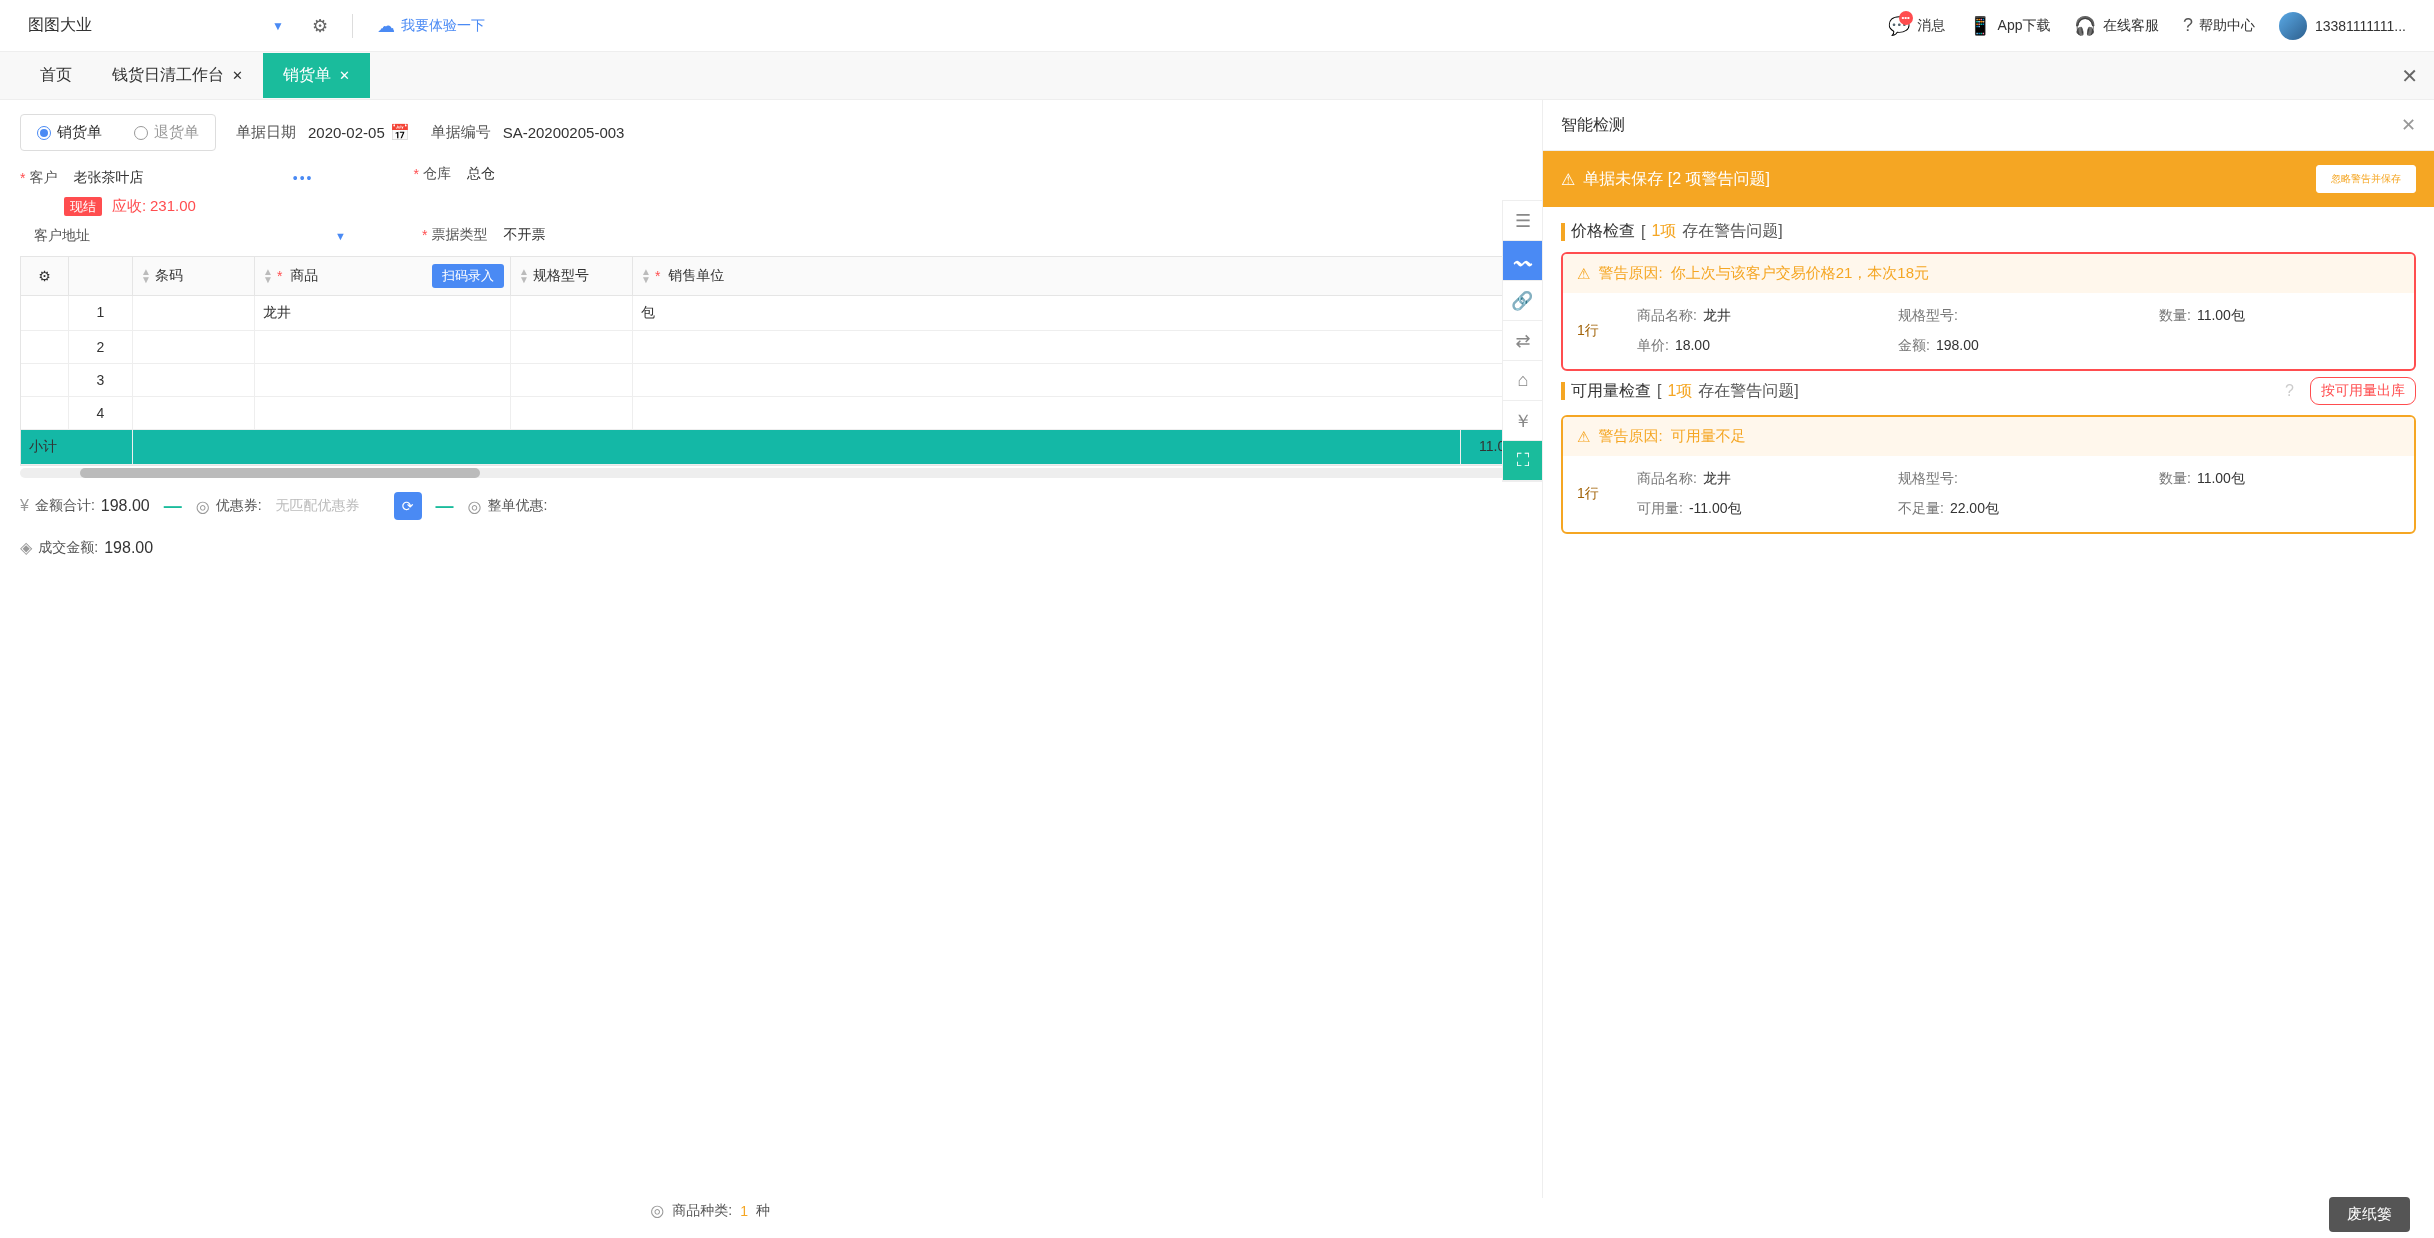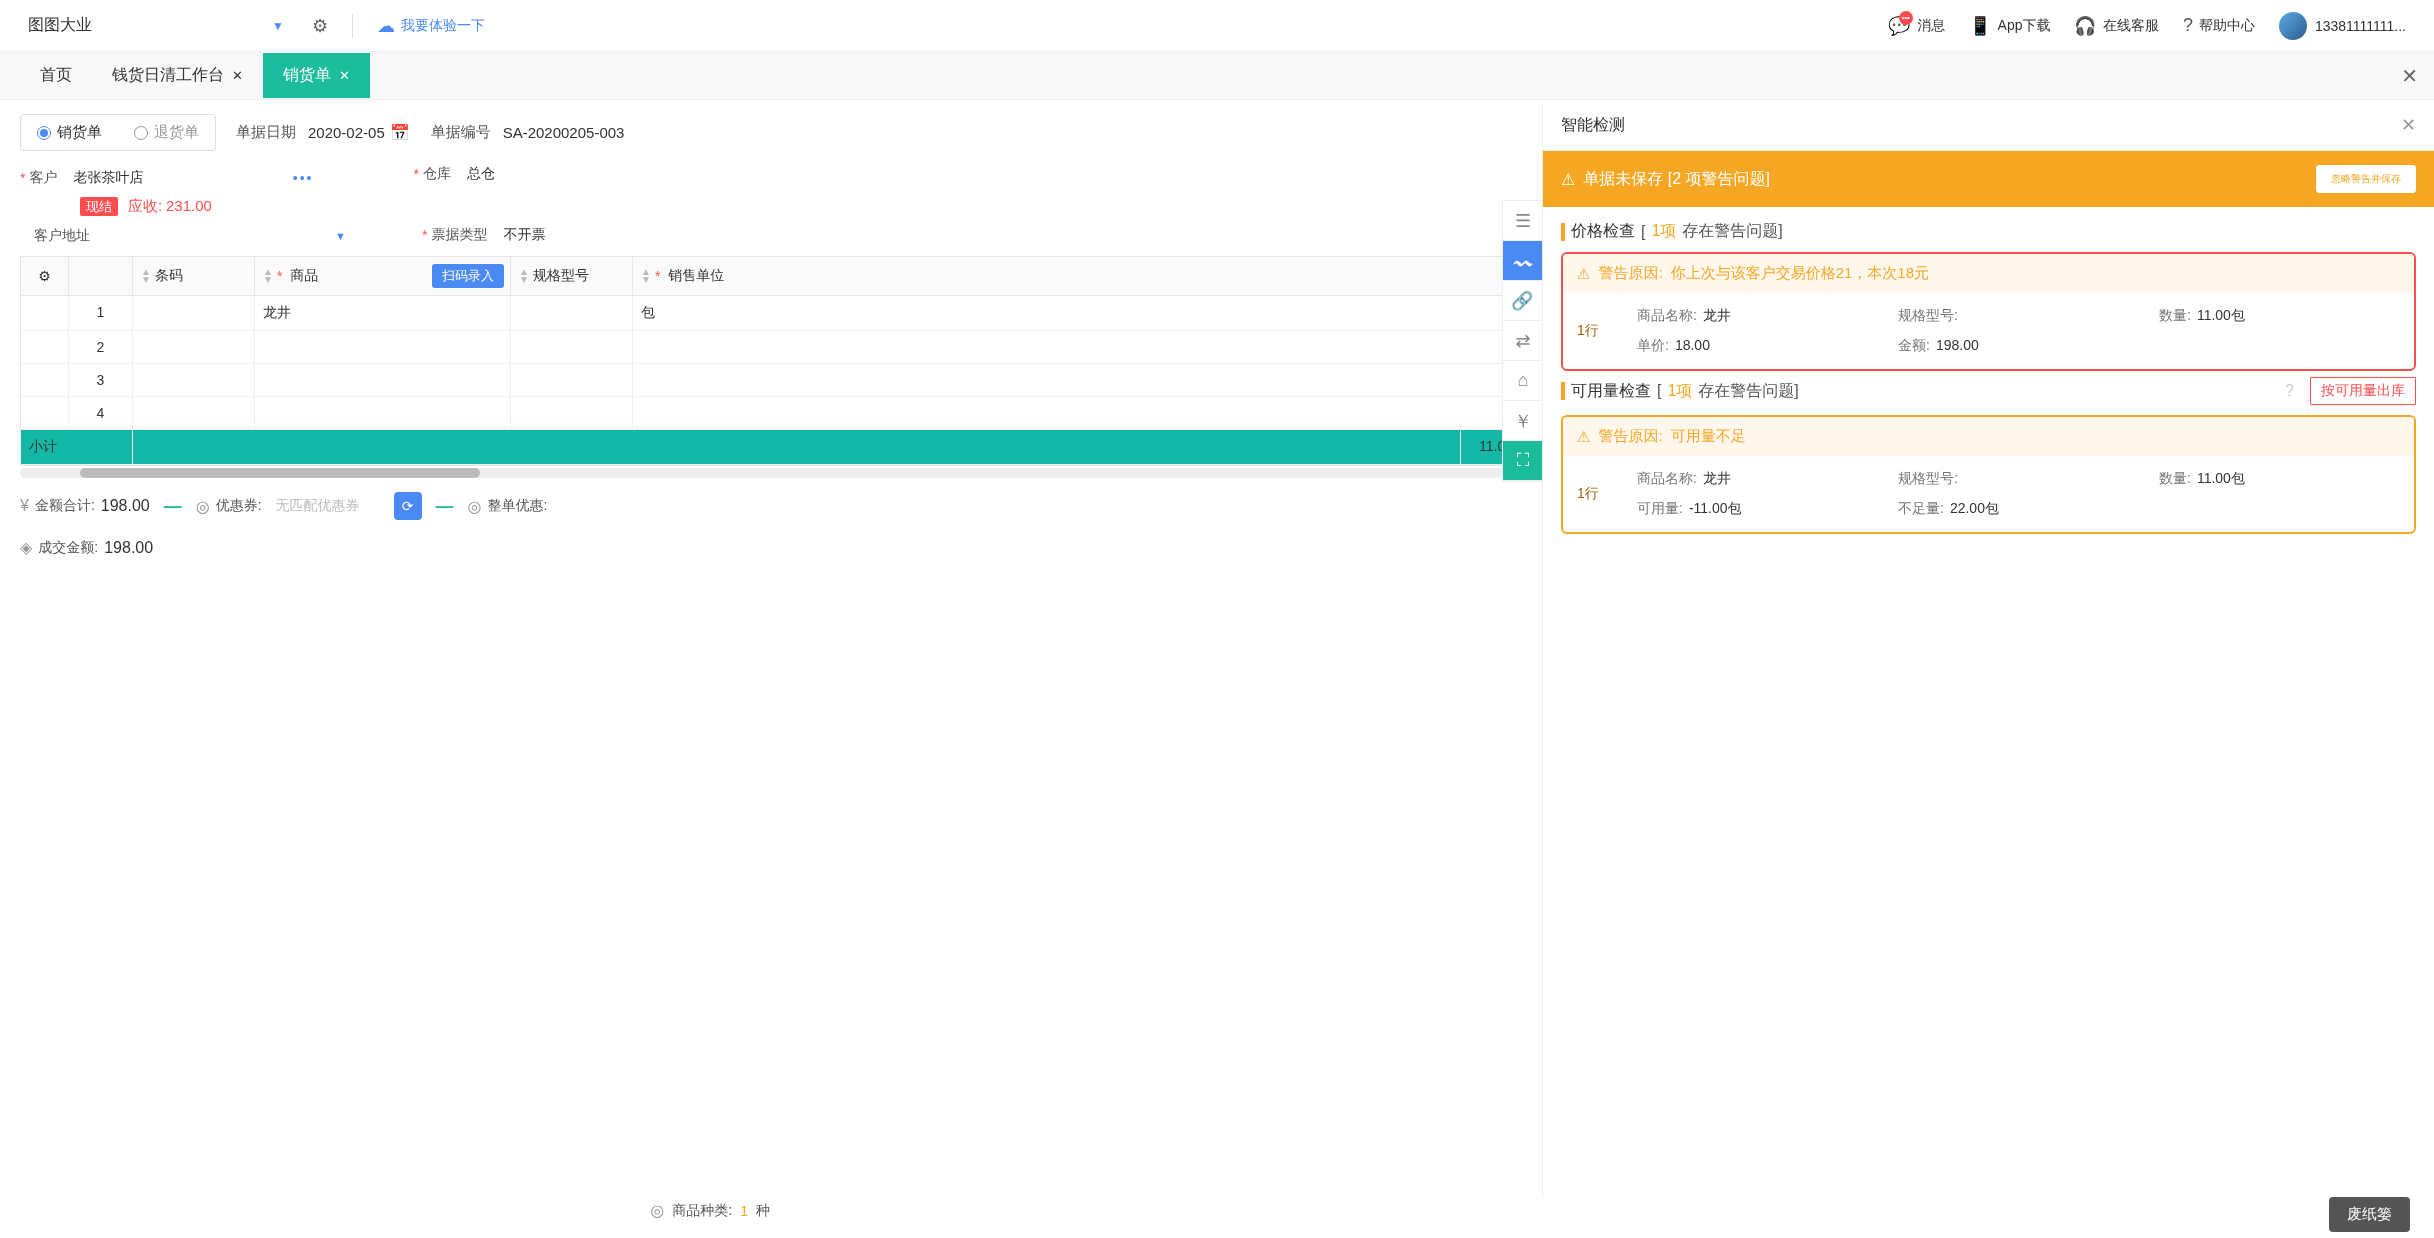--- a/index.html
+++ b/index.html
@@ -95,21 +95,21 @@
 .warning-bar { background: #f5a623; color: #fff; padding: 14px 18px; display: flex; align-items: center; justify-content: space-between; }
 .warn-left { display: flex; align-items: center; gap: 8px; font-size: 16px; }
 .ignore-btn { background: #fff3e0; border: 1px solid #fff; color: #f5a623; background:#fff; padding: 6px 14px; border-radius: 3px; cursor: pointer; font-size: 10px; }
 .rp-body { padding: 14px 18px; overflow-y: auto; }
 .check-section { margin-bottom: 6px; }
 .check-title { display: flex; align-items: center; gap: 6px; font-size: 16px; margin-bottom: 10px; }
 .check-title .bar { width: 4px; height: 18px; background: #f5a623; }
 .check-count { color: #f5a623; }
 .check-normal { color: #555; }
 .help-icon { color: #ccc; margin-left: auto; margin-right: 10px; cursor: pointer; }
-.outline-btn { border: 1px solid #ff4d4f; color: #ff4d4f; background: #fff; padding: 4px 10px; border-radius: 1px; cursor: pointer; font-size: 14px; }
+.outline-btn { border: 1px solid #ff4d4f; color: #ff4d4f; background: #fff; padding: 4px 10px; border-radius: 9px; cursor: pointer; font-size: 14px; }
 .warn-card { border: 2px solid #ff4d4f; border-radius: 6px; overflow: hidden; }
 .warn-card.orange { border-color: #f5a623; }
 .warn-reason { background: #fff7ec; padding: 10px 14px; color: #f5a623; display: flex; align-items: center; gap: 8px; font-size: 15px; }
 .warn-detail { display: flex; padding: 14px; gap: 20px; }
 .row-label { color: #a16207; min-width: 40px; display: flex; align-items: center; }
 .detail-grid { flex:1; display: grid; grid-template-columns: 1fr 1fr 1fr; gap: 12px 20px; }
 .detail-item { display: flex; gap: 6px; }
 .detail-key { color: #777; }
 .detail-val { color: #333; }
 
@@ -199,21 +199,21 @@
     <div class="form-row">
       <div class="form-cell" style="flex-direction:column; align-items:flex-start;">
         <div style="display:flex; align-items:center;">
           <span class="req-star">*</span>
           <span class="field-label">客户</span>
           <div class="input-like" style="margin-left:10px;">
             <span>老张茶叶店</span>
             <span class="more-dots">•••</span>
           </div>
         </div>
-        <div style="margin-left:60px; margin-top:6px;">
+        <div style="margin-left:44px; margin-top:6px;">
           <span class="tag-red">现结</span>
           <span class="receivable">应收:</span>
           <span class="receivable">231.00</span>
         </div>
       </div>
       <div class="form-cell" style="margin-left:60px;">
         <span class="req-star">*</span>
         <span class="field-label">仓库</span>
         <span style="margin-left:10px;">总仓</span>
       </div>

